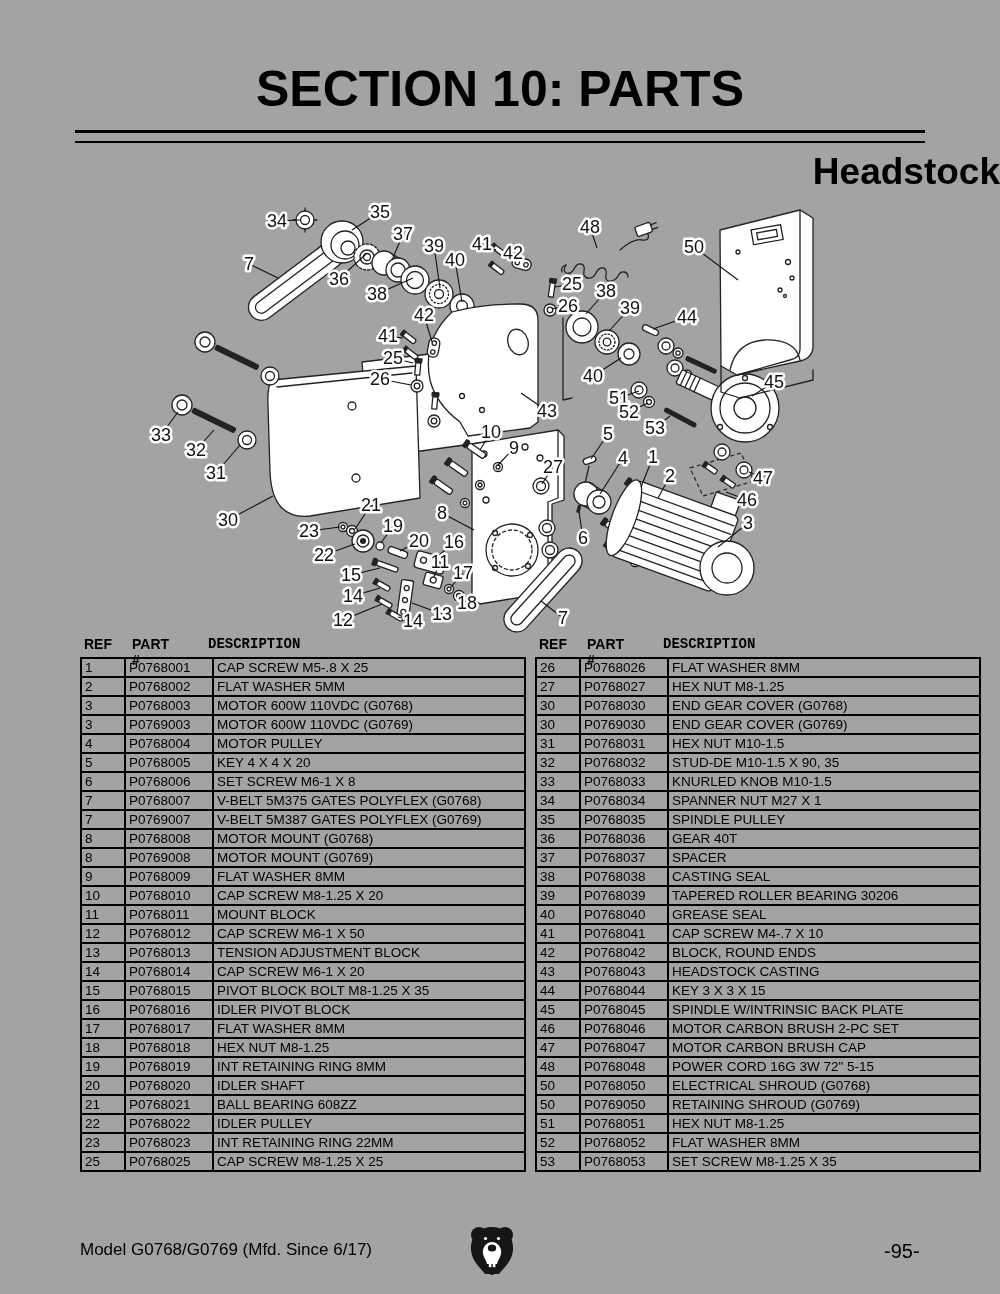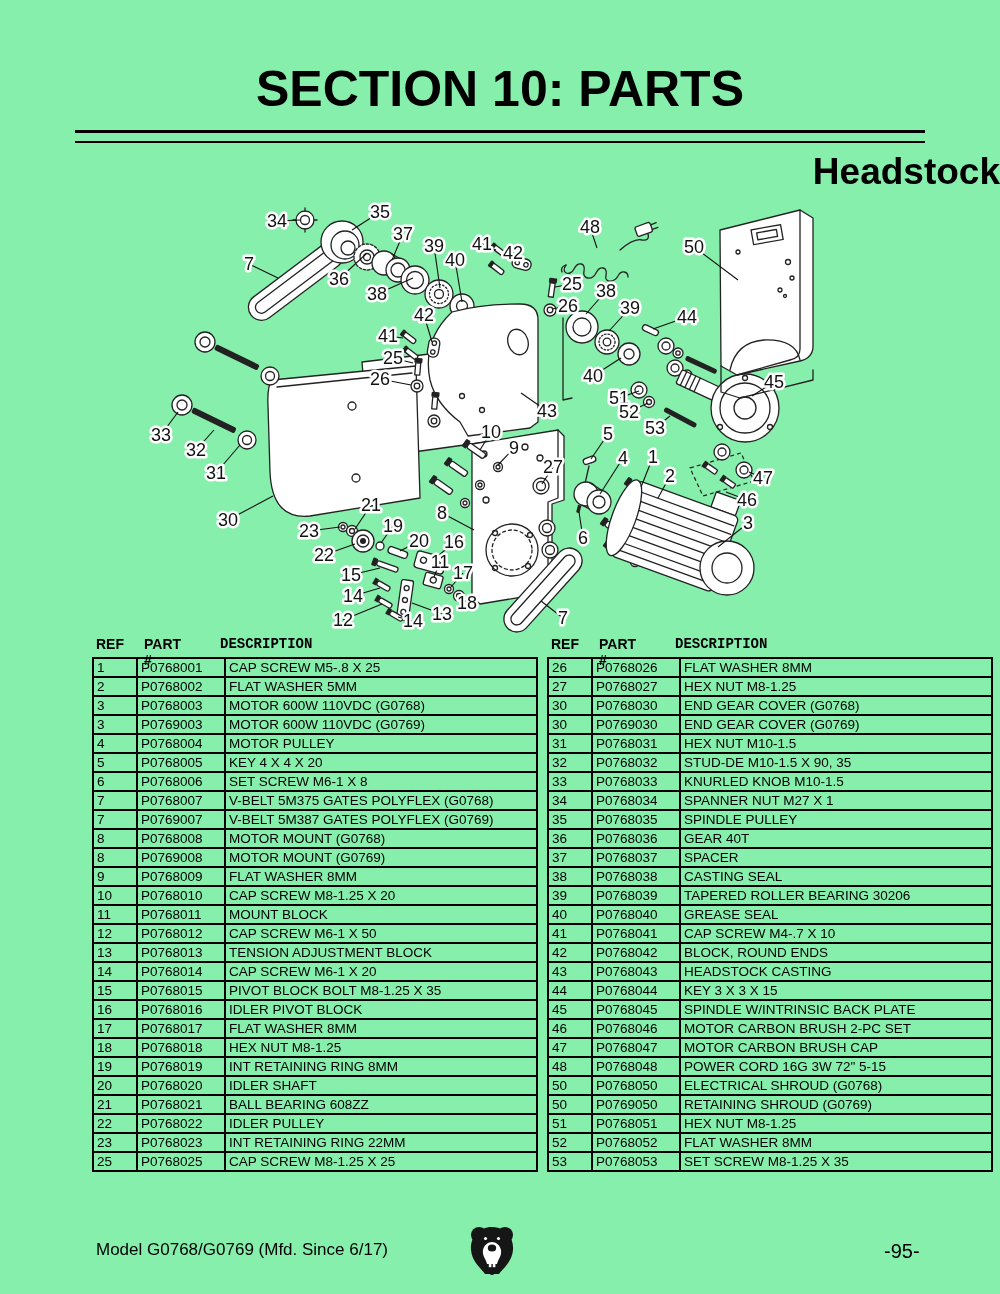--- a/index.html
+++ b/index.html
@@ -1,18 +1,18 @@
 <!DOCTYPE html>
 <html><head>
 <meta charset="utf-8">
 <style>
   html,body { margin:0; padding:0; background:#e8e8e8; }
   .page {
     position:relative; width:1000px; height:1294px; margin:0 auto;
-    background:#86efac; font-family:"Liberation Sans", sans-serif; color:#000;
+    background:#a3a3a3; font-family:"Liberation Sans", sans-serif; color:#000;
     overflow:hidden;
   }
   .section-title {
     position:absolute; left:0; right:0; top:64px; margin:0;
     text-align:center; font-size:50px; font-weight:bold; letter-spacing:0px;
     line-height:1;
   }
   .rule1 { position:absolute; left:75px; right:75px; top:130px; height:3px; background:#000; }
   .rule2 { position:absolute; left:75px; right:75px; top:141px; height:2px; background:#000; }
   .diagram-title {
@@ -23,36 +23,36 @@
   svg .d  { fill:none; stroke:#222; stroke-width:1.3; stroke-linejoin:round; stroke-linecap:round; }
   svg .df { fill:#fff; stroke:#222; stroke-width:1.3; stroke-linejoin:round; stroke-linecap:round; }
   svg .dk { fill:#222; stroke:none; }
   svg .dash { fill:none; stroke:#222; stroke-width:1.2; stroke-dasharray:4,3; }
   svg line.leader { stroke:#111; stroke-width:1.1; }
   svg text.callout {
     font-family:"Liberation Sans", sans-serif; font-size:18px; fill:#111;
     text-anchor:middle; dominant-baseline:central;
     paint-order:stroke; stroke:#fff; stroke-width:5px; stroke-linejoin:round;
   }
-  .ptable { position:absolute; top:657px; width:436px;margin-left:12px; }
+  .ptable { position:absolute; top:657px; width:436px; }
   .ptable.left  { left:80px; }
   .ptable.right { left:535px; }
   .thead { position:absolute; top:-21px; left:0; height:18px; font-size:14px; font-weight:bold; }
   .thead .h-ref  { position:absolute; left:4px; }
   .thead .h-part { position:absolute; left:52px; }
   .thead .h-desc { position:absolute; left:128px;font-family:Liberation Mono, monospace; }
   table.parts { border-collapse:collapse; table-layout:fixed; width:436px; }
   table.parts td {
     border:2px solid #000; height:17px; padding:0 3px; font-size:13.5px;
     line-height:1; white-space:nowrap; overflow:hidden;
   }
   td.c-ref  { width:36px; }
   td.c-part { width:80px; }
   td.c-desc { width:304px; }
-  .footer-model { position:absolute; left:96px; top:1240px; font-size:17px; }
+  .footer-model { position:absolute; left:80px; top:1240px; font-size:17px; }
   .page-number  { position:absolute; left:884px; top:1240px; font-size:20px; }
   .logo { position:absolute; left:469px; top:1225px; width:46px; height:52px; }
 </style>
 </head>
 <body>
 
 <div class="page">
 
   <h1 class="section-title">SECTION 10: PARTS</h1>
   <div class="rule1"></div>

